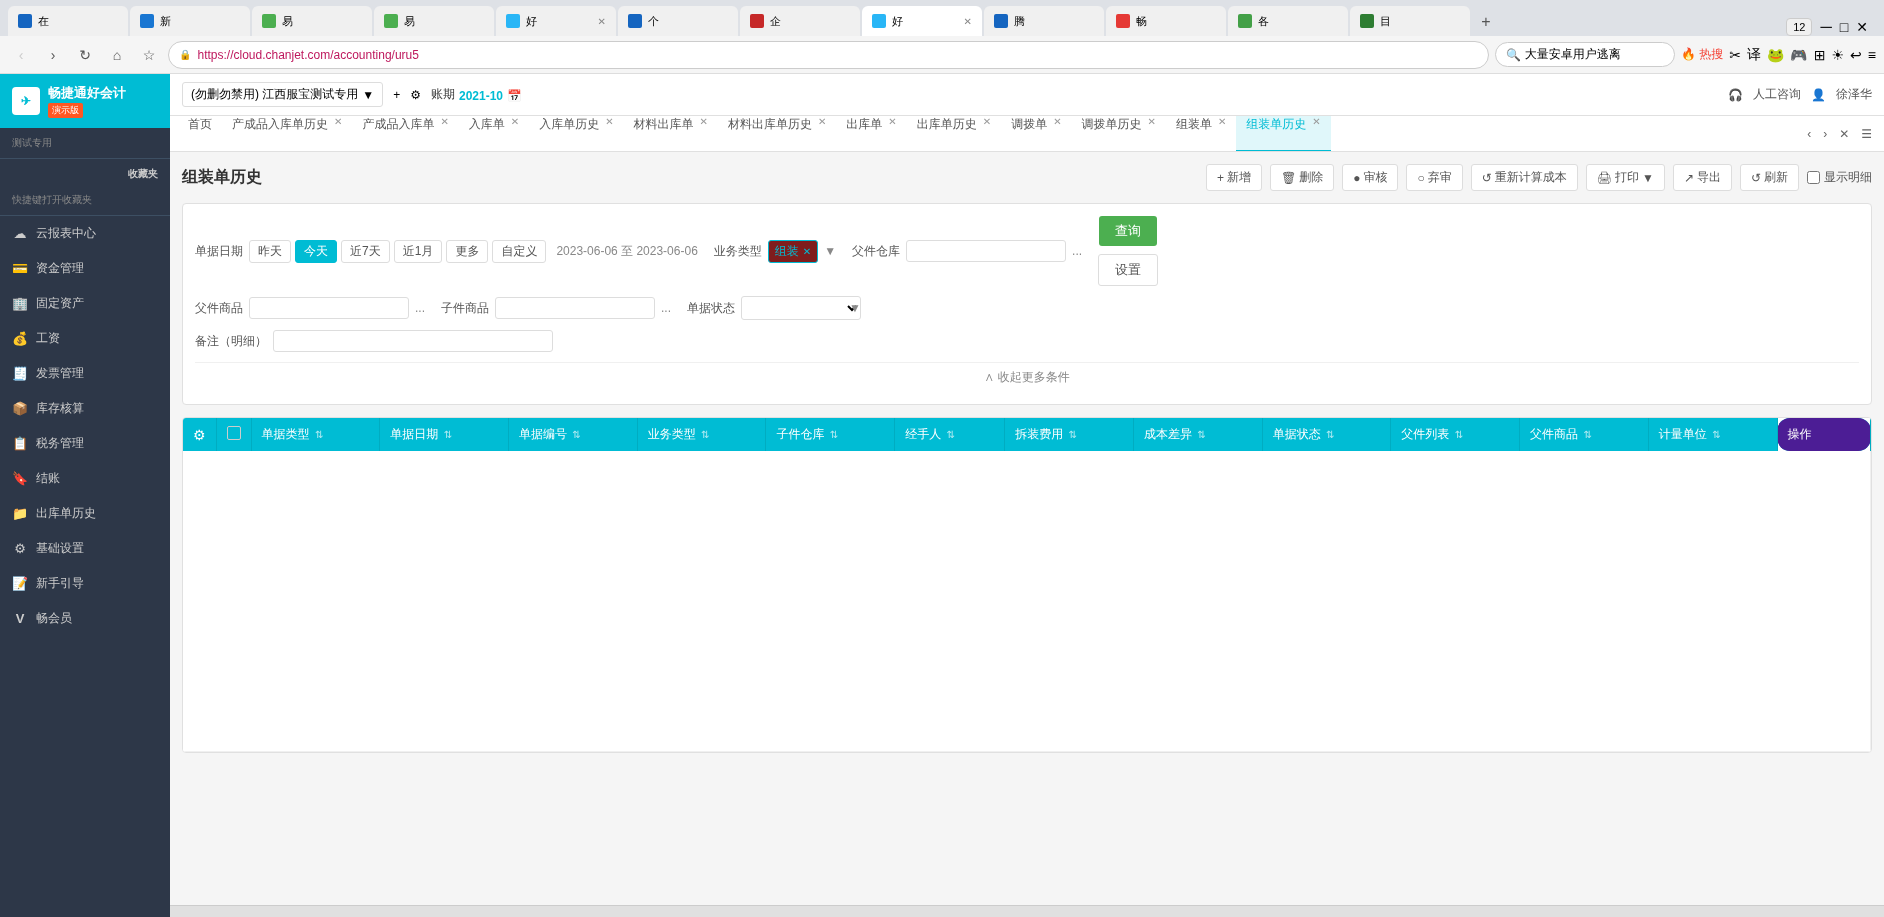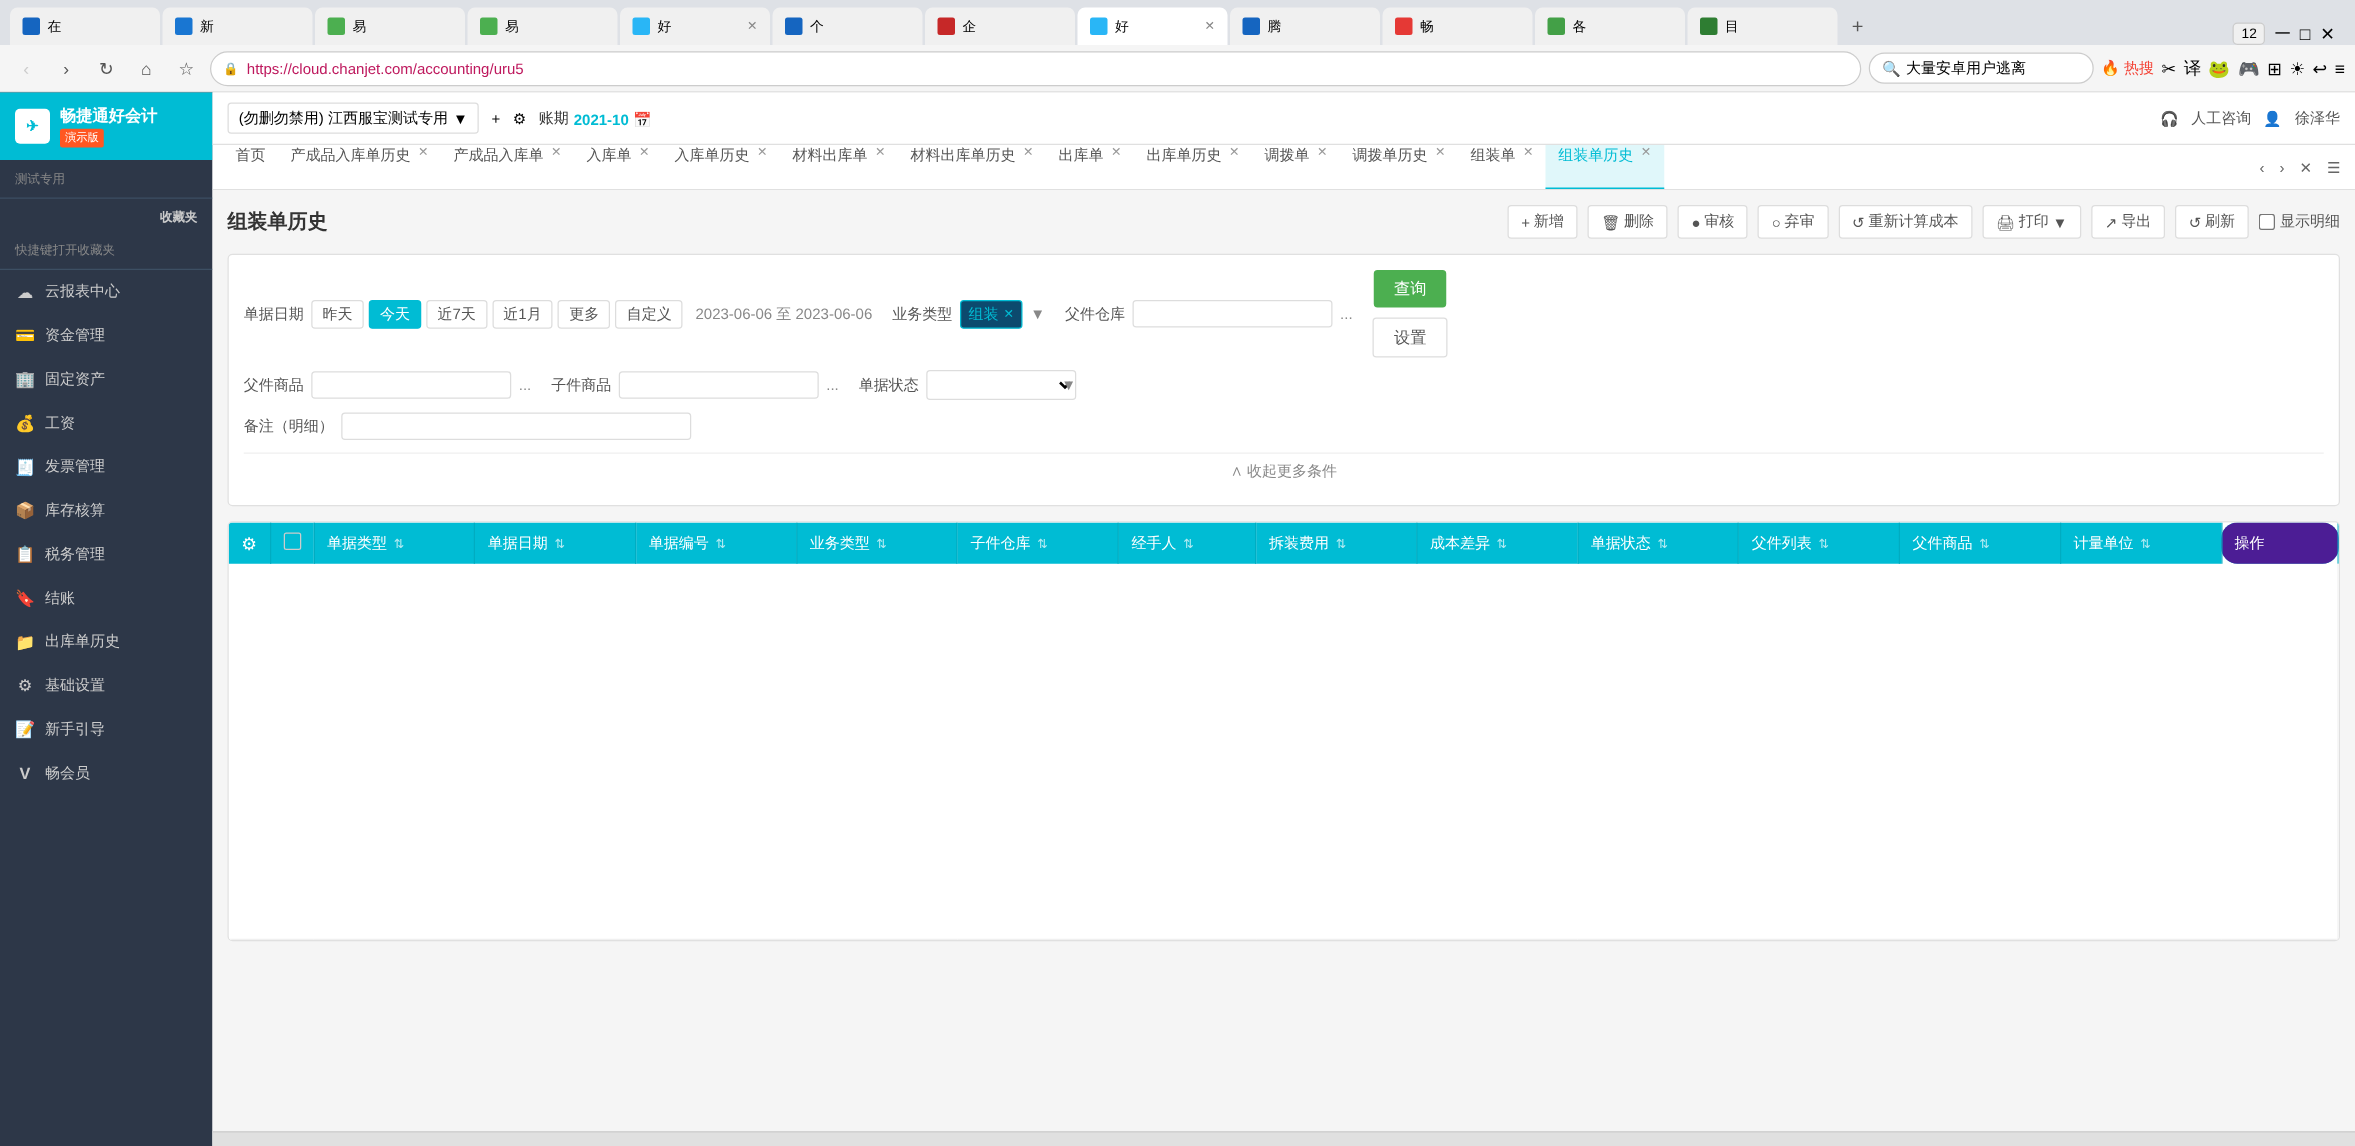--- a/index.html
+++ b/index.html
@@ -66,21 +66,21 @@
 
     
     .filter-area { background: #fff; border: 1px solid #e0e0e0; border-radius: 4px; padding: 12px; margin-bottom: 12px; }
     .filter-row { display: flex; align-items: center; gap: 16px; margin-bottom: 10px; }
     .filter-item { display: flex; align-items: center; gap: 6px; }
     .filter-label { font-size: 12px; color: #555; white-space: nowrap; }
     .filter-date-btns { display: flex; gap: 4px; }
     .date-btn { padding: 2px 8px; border: 1px solid #ddd; border-radius: 3px; font-size: 12px; cursor: pointer; background: #fff; color: #555; }
     .date-btn.active { background: #00bcd4; color: #fff; border-color: #00bcd4; }
     .date-range { font-size: 12px; color: #888; margin-left: 4px; }
-    .filter-tag { display: inline-flex; align-items: center; gap: 4px; background: #0c4a6e; border: 1px solid #00bcd4; color: #00bcd4; padding: 2px 6px; border-radius: 3px; font-size: 12px; }
+    .filter-tag { display: inline-flex; align-items: center; gap: 4px; background: #7f1d1d; border: 1px solid #00bcd4; color: #00bcd4; padding: 2px 6px; border-radius: 3px; font-size: 12px; }
     .filter-tag .remove-tag { cursor: pointer; font-size: 10px; }
     .filter-select { border: 1px solid #ddd; border-radius: 3px; padding: 3px 6px; font-size: 12px; min-width: 120px; background: #fff; }
     .filter-input { border: 1px solid #ddd; border-radius: 3px; padding: 3px 6px; font-size: 12px; width: 120px; background: #fff; }
     .filter-collapse { text-align: center; padding: 6px; color: #888; font-size: 12px; cursor: pointer; border-top: 1px solid #f0f0f0; margin-top: 4px; }
 
     
     .data-table { width: 100%; border-collapse: collapse; background: #fff; }
     .data-table thead tr { background: #00bcd4; color: #fff; }
     .data-table th { padding: 8px 10px; font-size: 12px; font-weight: normal; text-align: left; border-right: 1px solid #00acc1; white-space: nowrap; cursor: pointer; }
     .data-table th .sort-arrows { margin-left: 2px; font-size: 10px; opacity: 0.7; }

